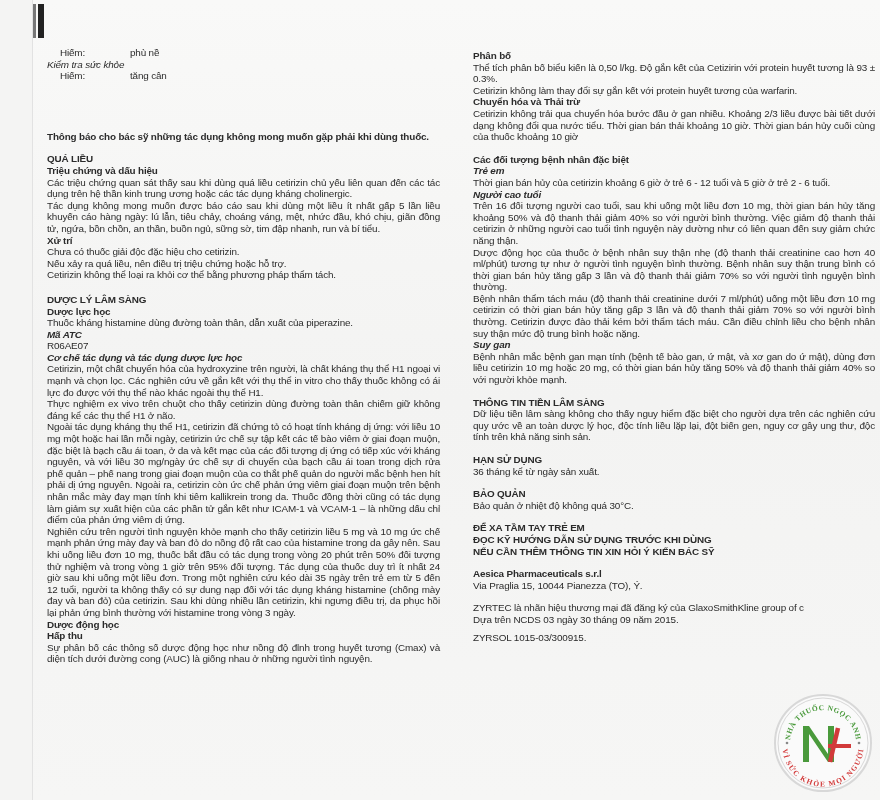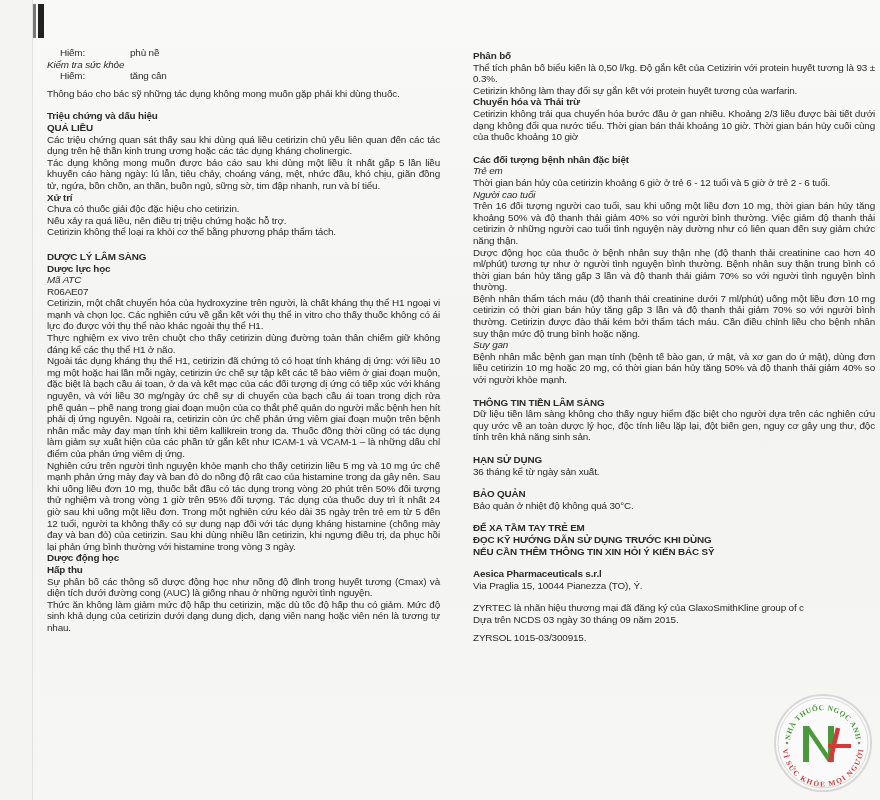--- a/index.html
+++ b/index.html
@@ -13,22 +13,22 @@
     position:absolute; left:32px; top:0; width:848px; height:800px;
     background:linear-gradient(180deg,#f9f9f8 0%,#f3f3f2 50%,#f6f6f5 100%);
     border-left:1px solid #e2e2e2;
   }
   .margin-bar1 { position:absolute; left:33px; top:4px; width:3px; height:34px; background:#777; }
   .margin-bar2 { position:absolute; left:38px; top:4px; width:6px; height:34px; background:#222; }
   .col { position:absolute; font-size:9.9px; line-height:11.6px; letter-spacing:-0.15px; }
   .col-left { left:47px; top:47px; width:393px; }
   .col-right { left:458px; top:50px; width:402px;margin-left:15px; }
   .p { margin:0; text-align:justify; }
-  .b { font-weight:normal; }
-  .bi { font-weight:normal; font-style:italic; }
+  .b { font-weight:bold;margin-top:43px; }
+  .bi { font-weight:bold; font-style:italic; }
   .i { font-style:italic; }
   .h { font-weight:bold; margin:0; }
   .gap { height:11px; }
   .gap-s { height:6px; }
   .row { display:flex; }
   .row .k { width:70px;padding-left:13px; }
   .logo {
     position:absolute; left:774px; top:694px; width:94px; height:94px;
     border-radius:50%; border:2px solid #d8d8d8; background:#fafafa;
   }
@@ -48,42 +48,43 @@
   </div>
   <div class="i">Kiểm tra sức khỏe</div>
   <div class="row">
     <span class="k">Hiếm:</span>
     <span>tăng cân</span>
   </div>
   <div class="gap-s"></div>
   <p class="p b">Thông báo cho bác sỹ những tác dụng không mong muốn gặp phải khi dùng thuốc.</p>
   <div class="gap"></div>
 
+  <p class="h">QUÁ LIỀU</p>
   <p class="h">Triệu chứng và dấu hiệu</p>
-  <p class="h">QUÁ LIỀU</p>
   <p class="p">Các triệu chứng quan sát thấy sau khi dùng quá liều cetirizin chủ yếu liên quan đến các tác dụng trên hệ thần kinh trung ương hoặc các tác dụng kháng cholinergic.</p>
   <p class="p">Tác dụng không mong muốn được báo cáo sau khi dùng một liều ít nhất gấp 5 lần liều khuyến cáo hàng ngày: lú lẫn, tiêu chảy, choáng váng, mệt, nhức đầu, khó chịu, giãn đồng tử, ngứa, bồn chồn, an thần, buồn ngủ, sững sờ, tim đập nhanh, run và bí tiểu.</p>
   <p class="h">Xử trí</p>
   <p class="p">Chưa có thuốc giải độc đặc hiệu cho cetirizin.</p>
   <p class="p">Nếu xảy ra quá liều, nên điều trị triệu chứng hoặc hỗ trợ.</p>
   <p class="p">Cetirizin không thể loại ra khỏi cơ thể bằng phương pháp thẩm tách.</p>
   <div class="gap" style="height:13px"></div>
 
   <p class="h">DƯỢC LÝ LÂM SÀNG</p>
   <p class="h">Dược lực học</p>
+  <p class="p">Thuốc kháng histamine dùng đường toàn thân, dẫn xuất của piperazine.</p>
   <p class="p bi">Mã ATC</p>
   <p class="p">R06AE07</p>
+  <p class="p bi">Cơ chế tác dụng và tác dụng dược lực học</p>
   <p class="p">Cetirizin, một chất chuyển hóa của hydroxyzine trên người, là chất kháng thụ thể H1 ngoại vi mạnh và chọn lọc. Các nghiên cứu về gắn kết với thụ thể in vitro cho thấy thuốc không có ái lực đo được với thụ thể nào khác ngoài thụ thể H1.</p>
   <p class="p">Thực nghiệm ex vivo trên chuột cho thấy cetirizin dùng đường toàn thân chiếm giữ không đáng kể các thụ thể H1 ở não.</p>
   <p class="p">Ngoài tác dụng kháng thụ thể H1, cetirizin đã chứng tỏ có hoạt tính kháng dị ứng: với liều 10 mg một hoặc hai lần mỗi ngày, cetirizin ức chế sự tập kết các tế bào viêm ở giai đoạn muộn, đặc biệt là bạch cầu ái toan, ở da và kết mạc của các đối tượng dị ứng có tiếp xúc với kháng nguyên, và với liều 30 mg/ngày ức chế sự di chuyển của bạch cầu ái toan trong dịch rửa phế quản – phế nang trong giai đoạn muộn của co thắt phế quản do người mắc bệnh hen hít phải dị ứng nguyên. Ngoài ra, cetirizin còn ức chế phản ứng viêm giai đoạn muộn trên bệnh nhân mắc mày đay mạn tính khi tiêm kallikrein trong da. Thuốc đồng thời cũng có tác dụng làm giảm sự xuất hiện của các phần tử gắn kết như ICAM-1 và VCAM-1 – là những dấu chỉ điểm của phản ứng viêm dị ứng.</p>
   <p class="p">Nghiên cứu trên người tình nguyện khỏe mạnh cho thấy cetirizin liều 5 mg và 10 mg ức chế mạnh phản ứng mày đay và ban đỏ do nồng độ rất cao của histamine trong da gây nên. Sau khi uống liều đơn 10 mg, thuốc bắt đầu có tác dụng trong vòng 20 phút trên 50% đối tượng thử nghiệm và trong vòng 1 giờ trên 95% đối tượng. Tác dụng của thuốc duy trì ít nhất 24 giờ sau khi uống một liều đơn. Trong một nghiên cứu kéo dài 35 ngày trên trẻ em từ 5 đến 12 tuổi, người ta không thấy có sự dung nạp đối với tác dụng kháng histamine (chống mày đay và ban đỏ) của cetirizin. Sau khi dùng nhiều lần cetirizin, khi ngưng điều trị, da phục hồi lại phản ứng bình thường với histamine trong vòng 3 ngày.</p>
   <p class="h">Dược động học</p>
   <p class="h">Hấp thu</p>
   <p class="p">Sự phân bố các thông số dược động học như nồng độ đỉnh trong huyết tương (Cmax) và diện tích dưới đường cong (AUC) là giống nhau ở những người tình nguyện.</p>
-  <p class="p">Thức ăn không làm giảm mức độ hấp thu cetirizin, mặc dù tốc độ hấp thu có giảm. Mức độ sinh khả dụng của cetirizin dưới dạng dung dịch, dạng viên nang hoặc viên nén là tương tự nhau.</p>
 </div>
 
 <div class="col col-right">
   <p class="h">Phân bố</p>
   <p class="p">Thể tích phân bố biểu kiến là 0,50 l/kg. Độ gắn kết của Cetizirin với protein huyết tương là 93 ± 0.3%.</p>
   <p class="p">Cetirizin không làm thay đổi sự gắn kết với protein huyết tương của warfarin.</p>
   <p class="h">Chuyển hóa và Thải trừ</p>
   <p class="p">Cetirizin không trải qua chuyển hóa bước đầu ở gan nhiều. Khoảng 2/3 liều được bài tiết dưới dạng không đổi qua nước tiểu. Thời gian bán thải khoảng 10 giờ. Thời gian bán hủy cuối cùng của thuốc khoảng 10 giờ</p>
   <div class="gap"></div>
   <p class="h">Các đối tượng bệnh nhân đặc biệt</p>

